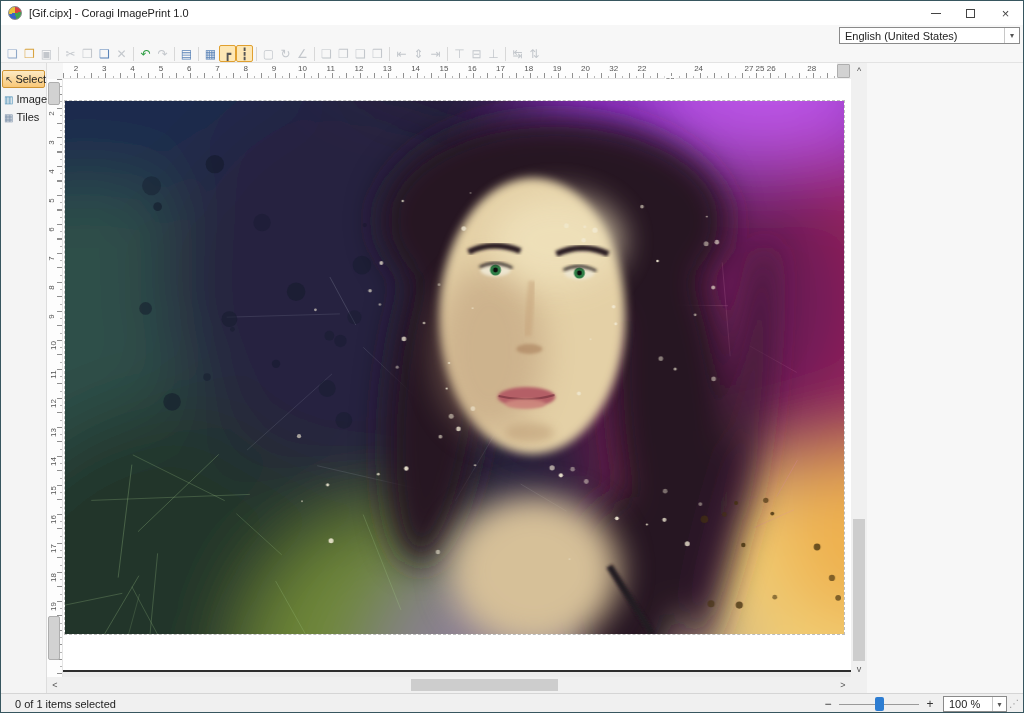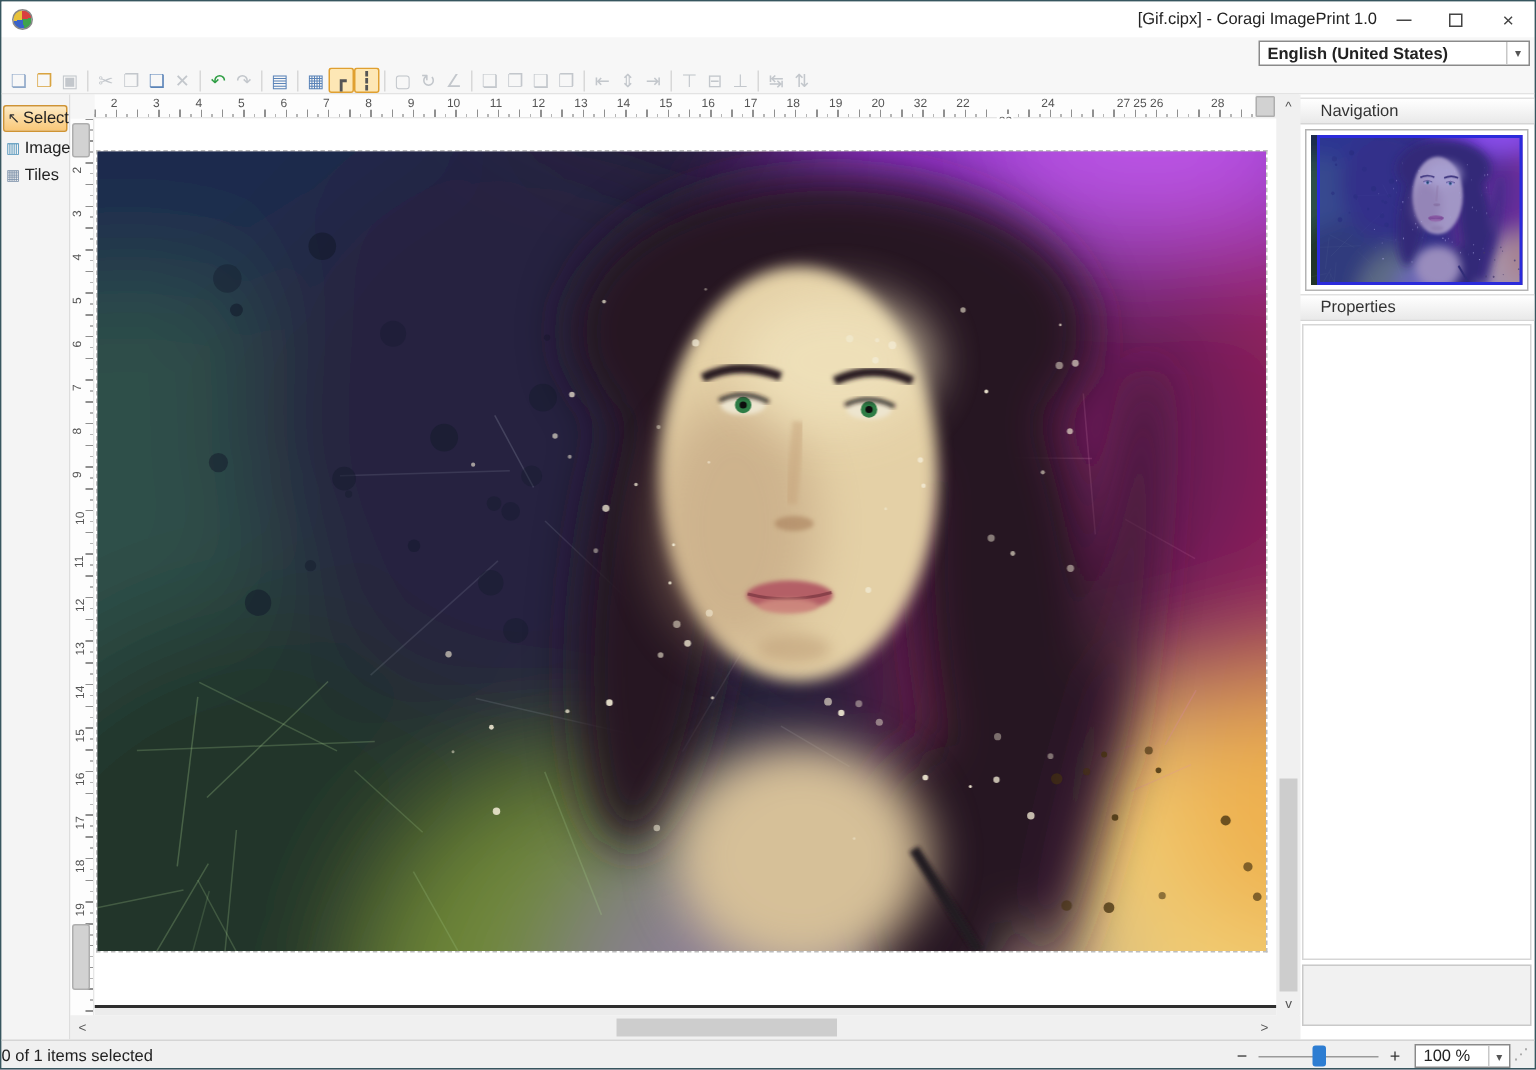--- a/index.html
+++ b/index.html
@@ -1,35 +1,35 @@
 <!DOCTYPE html>
 <html><head>
 <meta charset="utf-8">
 <style>
   * { margin:0; padding:0; box-sizing:border-box; }
   html,body { width:1024px; height:713px; }
   body { font-family:"Liberation Sans", sans-serif; font-size:11px; color:#222; }
   .window { position:relative; width:1024px; height:713px; background:#f7f7f7; border:1px solid #37565f; overflow:hidden; }
 
   
-  .titlebar { height:24px; background:#ffffff; display:flex; align-items:center; padding-left:7px;text-align:right; }
+  .titlebar { height:24px; background:#ffffff; display:flex; align-items:center; padding-left:7px; }
   .app-icon { width:14px; height:14px; border-radius:50%; background:conic-gradient(#d94040 0 22%, #3fa34d 22% 47%, #3a62c8 47% 72%, #e8c23a 72%); border:1px solid #888; margin-right:7px; }
   .title-text { font-size:11px; color:#222; flex:1; }
   .win-btns { display:flex; height:24px; }
   .wbtn { width:35px; height:24px; display:flex; align-items:center; justify-content:center; color:#444; }
   .w-min-bar { width:10px; height:1px; background:#444; }
   .w-max-box { width:9px; height:9px; border:1px solid #444; }
   .w-close-x { font-size:13px; line-height:1; }
 
   
   .menubar { height:20px; background:#f7f7f7; display:flex; align-items:center; padding-left:5px; position:relative; }
   .menu-item { padding:3px 9px; font-size:11px; cursor:default; }
   .menu-item u { text-decoration:underline; }
   .lang-combo { position:absolute; right:3px; top:2px; width:181px; height:17px; background:#fff; border:1px solid #8a8a8a; display:flex; align-items:center; }
-  .lang-combo .val { flex:1; padding-left:5px; font-size:11px; white-space:nowrap; overflow:hidden;font-weight:bold; }
+  .lang-combo .val { flex:1; padding-left:5px; font-size:11px; white-space:nowrap; overflow:hidden; }
   .lang-combo .arrow { width:15px; height:100%; border-left:1px solid #c8c8c8; display:flex; align-items:center; justify-content:center; font-size:8px; color:#555; }
 
   
   .toolbar { height:18px; background:#f7f7f7; border-bottom:1px solid #e3e3e3; display:flex; align-items:center; padding-left:3px; }
   .tb-btn { width:17px; height:17px; display:flex; align-items:center; justify-content:center; font-size:12px; line-height:1; color:#4a6fa5; border:1px solid transparent; border-radius:2px; }
   .tb-btn.disabled { color:#c3c7cc; }
   .tb-btn.toggled { background:#fde7b5; border-color:#e0a030; color:#555; }
   .tb-sep { width:1px; height:14px; background:#d8d8d8; margin:0 3px; }
 
   
@@ -80,21 +80,21 @@
   .right-panel { width:158px; background:#ffffff; border-left:1px solid #e8e8e8; }
   .panel-header { height:18px; margin-top:2px; background:linear-gradient(#ffffff,#e9e9e9); border-top:1px solid #e0e0e0; border-bottom:1px solid #d5d5d5; display:flex; align-items:center; padding-left:14px; font-size:11px; color:#333; }
   .thumb-frame { margin:3px 4px 2px 4px; height:108px; border:1px solid #b4b4b4; background:#fff; padding:3px; }
   .thumb-inner { position:relative; width:100%; height:100%; background:#fff; }
   .thumb-inner svg { width:100%; height:100%; display:block; }
   .nav-overlay { position:absolute; left:4px; top:0; right:0; bottom:0; background:rgba(70,70,240,0.42); border:2px solid #2b2bdb; }
   .props-body { margin:2px 2px 0 2px; height:424px; background:#fff; border:1px solid #d6d6d6; }
   .panel-grey { margin:3px 2px 0 2px; height:41px; background:#f1f1f1; border:1px solid #c9c9c9; }
 
   
-  .statusbar { height:21px; background:#f0f0f0; border-top:1px solid #d5d5d5; display:flex; align-items:center; padding-left:0; position:relative; font-size:11px; }
+  .statusbar { height:21px; background:#f0f0f0; border-top:1px solid #d5d5d5; display:flex; align-items:center; padding-left:14px; position:relative; font-size:11px; }
   .zoom-area { position:absolute; right:2px; top:0; height:20px; display:flex; align-items:center; }
   .zoom-btn { width:14px; text-align:center; color:#333; font-size:12px; }
   .slider { position:relative; width:80px; height:16px; margin:0 4px; }
   .slider .track { position:absolute; left:0; right:0; top:8px; height:1px; background:#9a9a9a; }
   .slider .sthumb { position:absolute; left:36px; top:1px; width:9px; height:14px; background:#2d7dd2; border-radius:2px; }
   .zoom-combo { width:64px; height:16px; background:#fff; border:1px solid #8a8a8a; display:flex; align-items:center; margin-left:6px; }
   .zoom-combo .val { flex:1; padding-left:5px; font-size:11px; }
   .zoom-combo .arrow { width:14px; height:100%; border-left:1px solid #c8c8c8; display:flex; align-items:center; justify-content:center; font-size:8px; color:#555; }
   .grip { width:12px; height:14px; color:#9a9a9a; font-size:10px; line-height:14px; margin-left:2px; }
 </style>
@@ -450,38 +450,20 @@
         <div class="sb-btn" style="left:0;">
             <span>&lt;</span>
           </div>
         <div class="thumb"></div>
         <div class="sb-btn" style="left:789px;width:14px;">
             <span>&gt;</span>
           </div>
       </div>
     </div>
 
-    <div class="right-panel">
-      <div class="panel-header">
-        <span>Navigation</span>
-      </div>
-      <div class="thumb-frame">
-        <div class="thumb-inner">
-          <svg viewBox="0 0 780 533" preserveAspectRatio="none">
-              <use href="#artwork"></use>
-            </svg>
-          <div class="nav-overlay"></div>
-        </div>
-      </div>
-      <div class="panel-header">
-        <span>Properties</span>
-      </div>
-      <div class="props-body"></div>
-      <div class="panel-grey"></div>
-    </div>
   </div>
 
   <div class="statusbar">
     <span>0 of 1 items selected</span>
     <div class="zoom-area">
       <div class="zoom-btn">−</div>
       <div class="slider">
         <div class="track"></div>
         <div class="sthumb"></div>
       </div>

